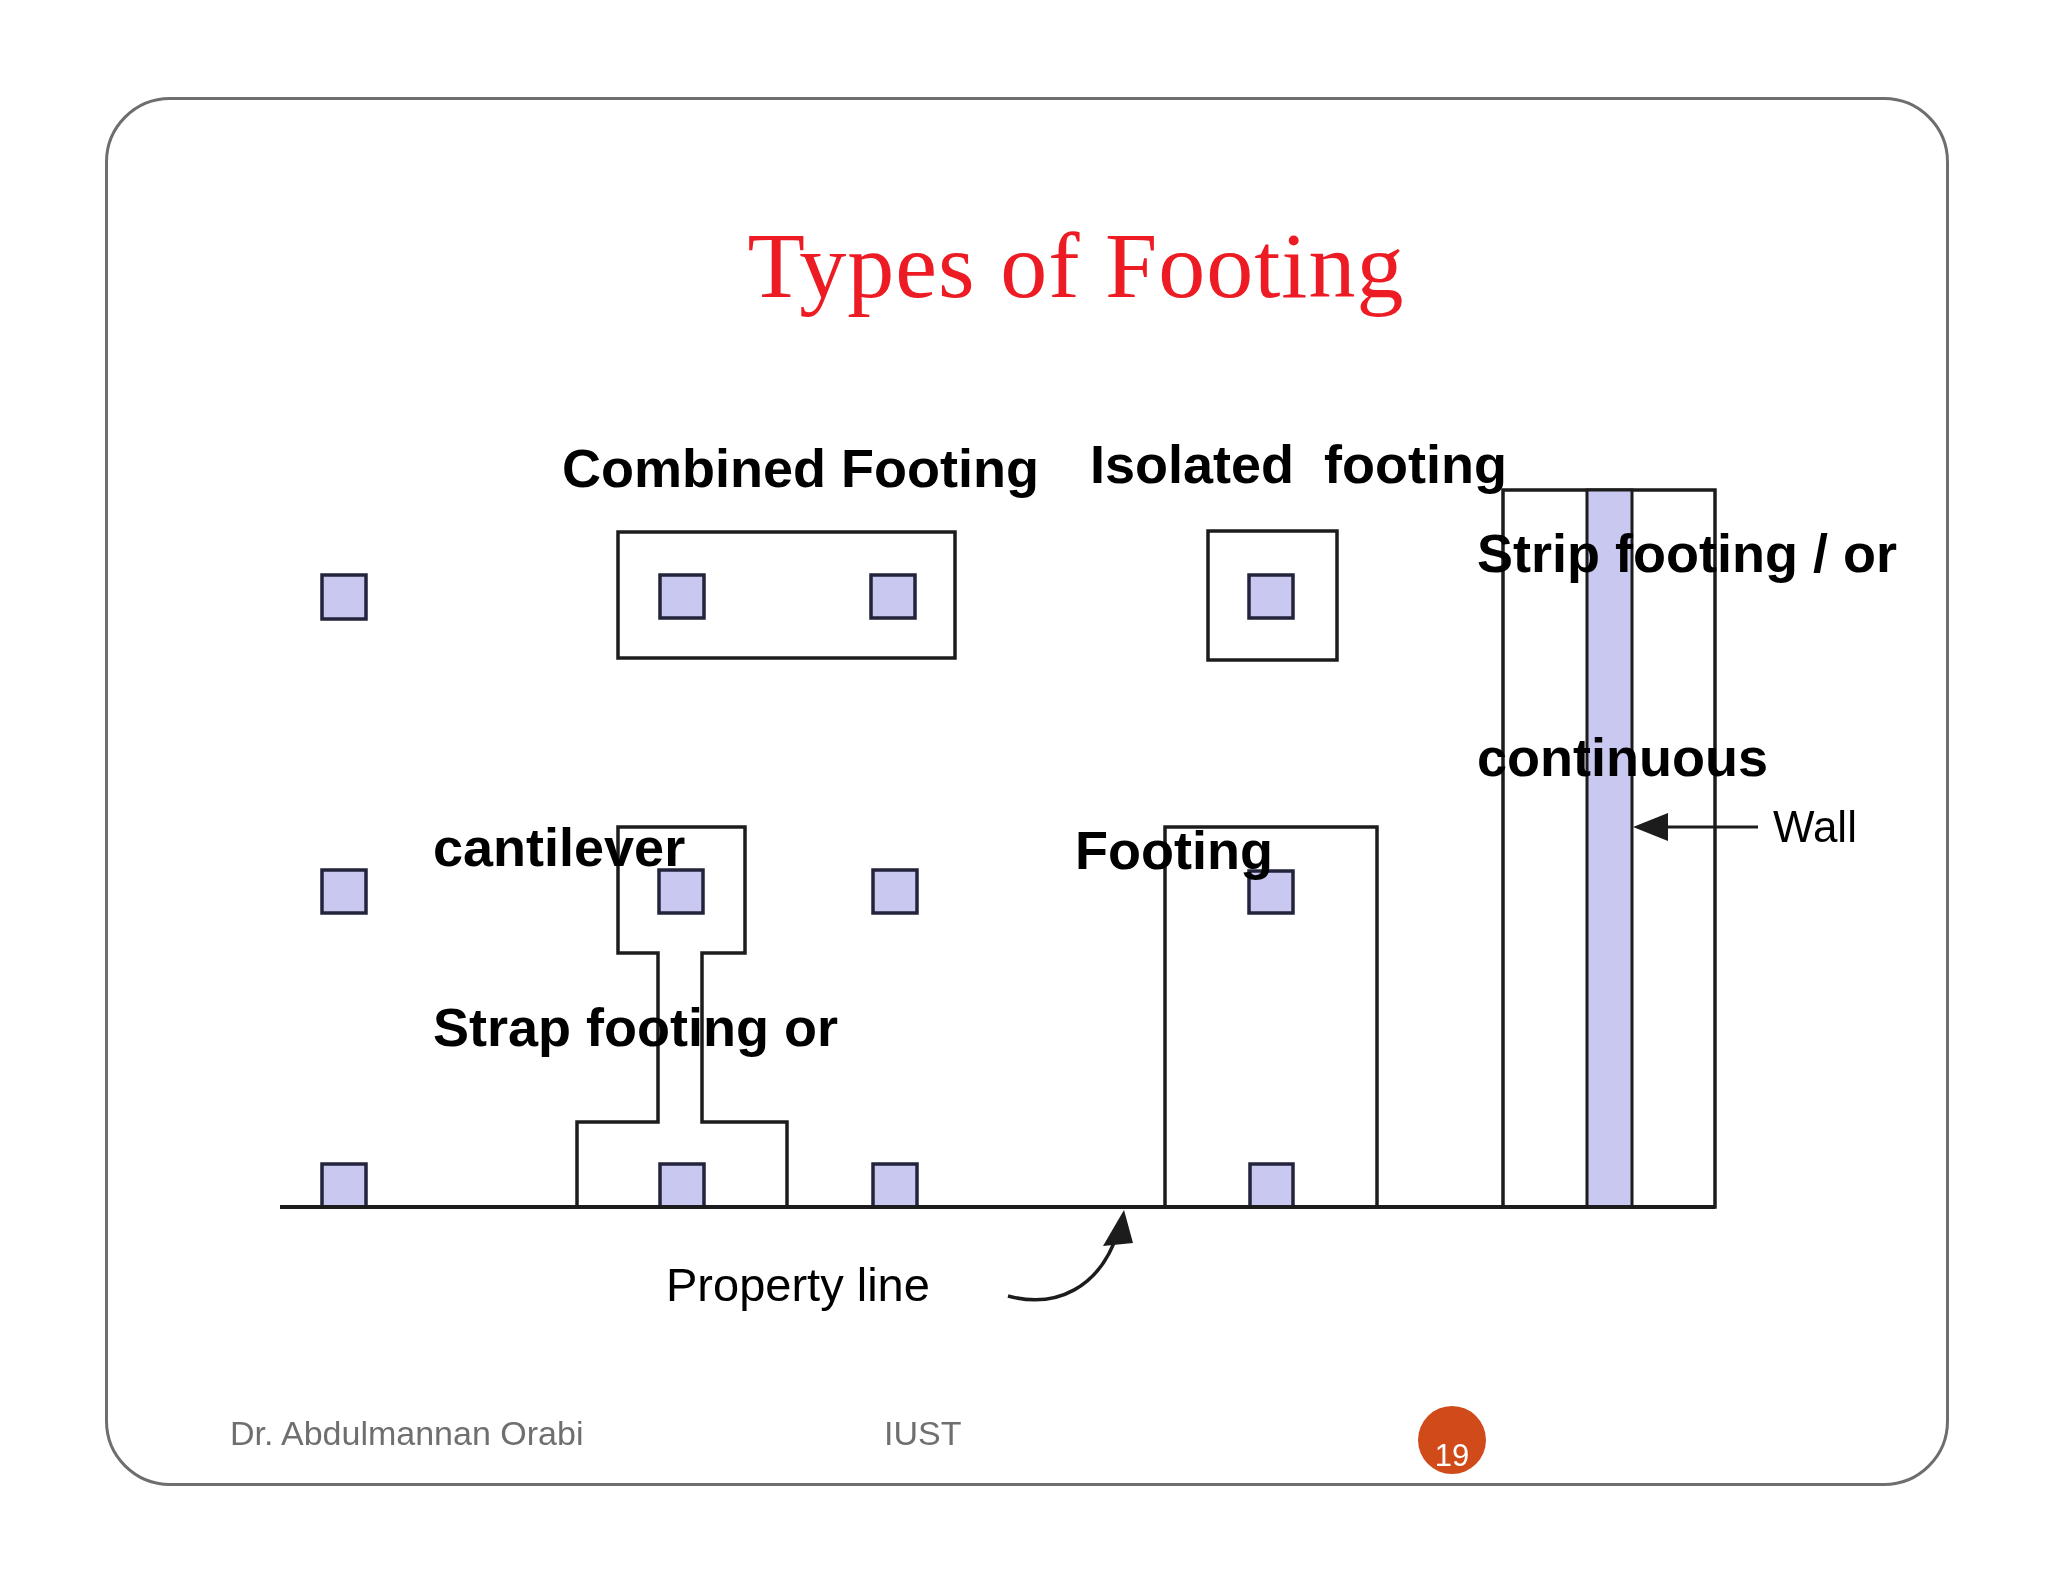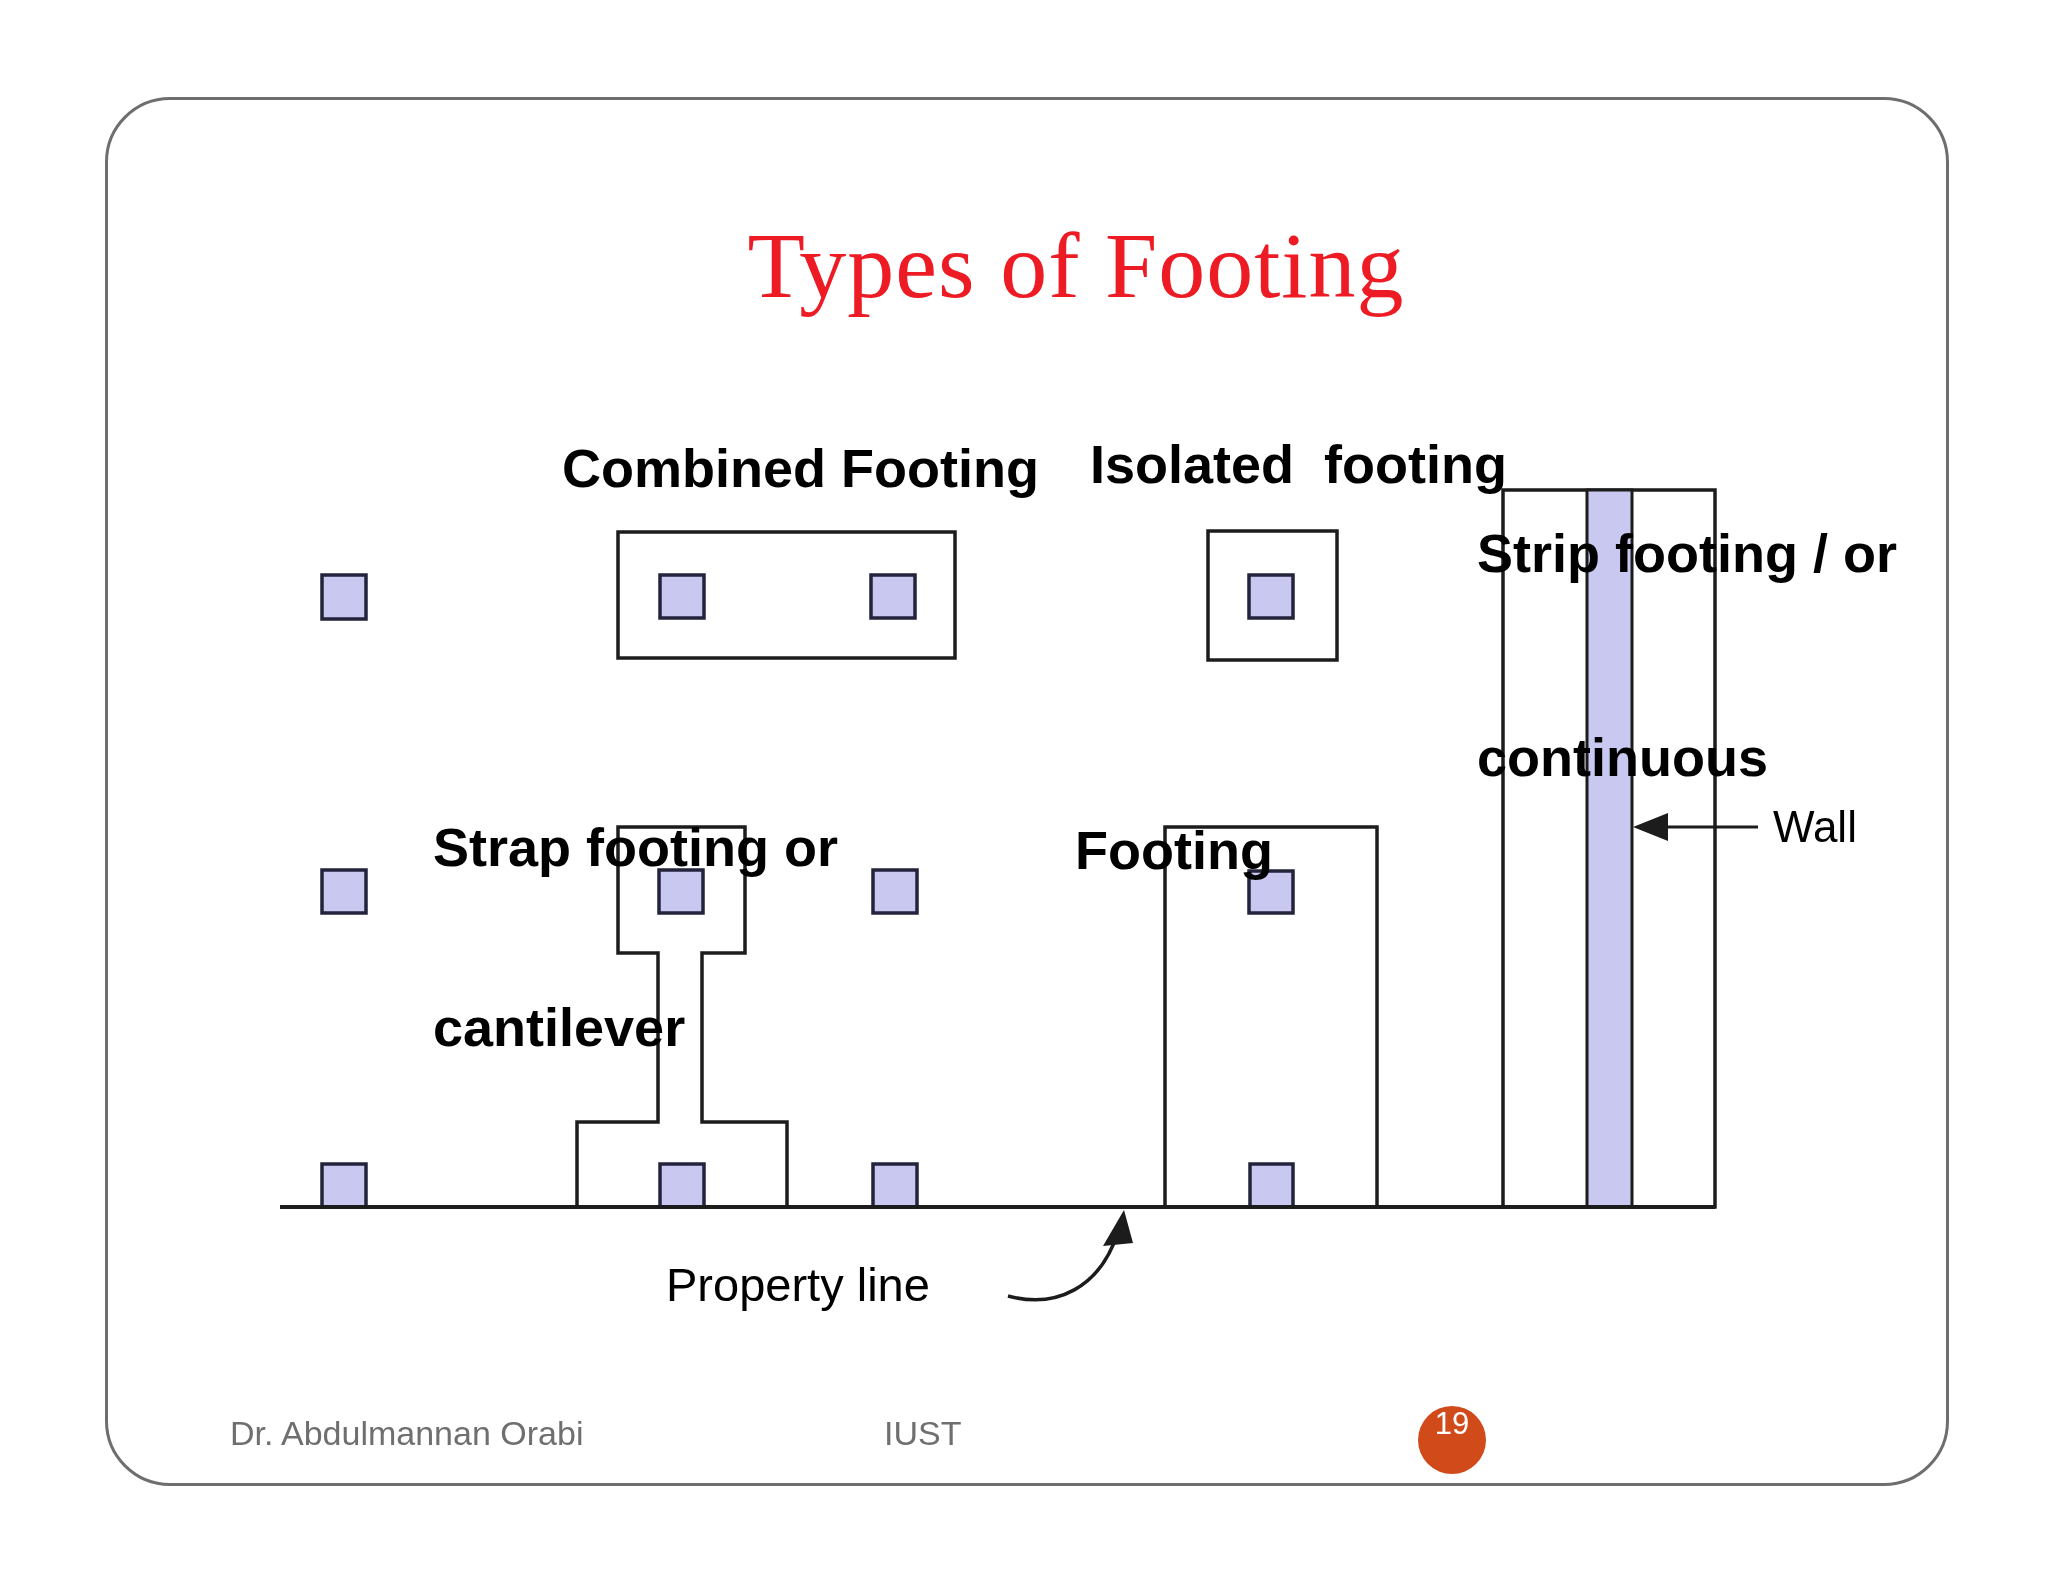--- a/index.html
+++ b/index.html
@@ -30,21 +30,21 @@
     white-space:pre;
   }
   .lbl.regular{font-weight:400;}
   .diagram-svg{position:absolute;left:0;top:0;width:2048px;height:1582px;}
   .footer-text{
     position:absolute;top:1414px;font-size:34px;color:var(--c-footer_text);white-space:nowrap;
   }
   .page-badge{
     position:absolute;left:1418px;top:1406px;width:68px;height:68px;border-radius:50%;
     background:var(--c-page_badge);color:#ffffff;font-size:31px;
-    display:flex;align-items:flex-start;justify-content:center;
+    display:flex;align-items:flex-end;justify-content:center;
   }
 </style>
 </head>
 <body>
 
 <div class="slide-card"></div>
 
 <h1 class="title">Types of Footing</h1>
 
 <svg class="diagram-svg" viewBox="0 0 2048 1582" xmlns="http://www.w3.org/2000/svg">
@@ -82,22 +82,22 @@
 
 <div class="lbl" style="left:562px;top:438px;">Combined Footing</div>
 <div class="lbl" style="left:1090px;top:434px;">Isolated  footing</div>
 
 <div class="lbl" style="left:1477px;top:383px;line-height:68px;">
   <div>Strip footing / or</div>
   <div>continuous</div>
 </div>
 
 <div class="lbl" style="left:433px;top:697px;">
+  <div>cantilever</div>
   <div>Strap footing or</div>
-  <div>cantilever</div>
 </div>
 
 <div class="lbl" style="left:1075px;top:695px;line-height:62px;">
   <div>Footing</div>
 </div>
 
 <div class="lbl regular" style="left:666px;top:1255px;font-size:47px;text-align:center;">Property line</div>
 <div class="lbl regular" style="left:1773px;top:797px;font-size:44px;">Wall</div>
 
 <div class="footer-text" style="left:230px;">Dr. Abdulmannan Orabi</div>

